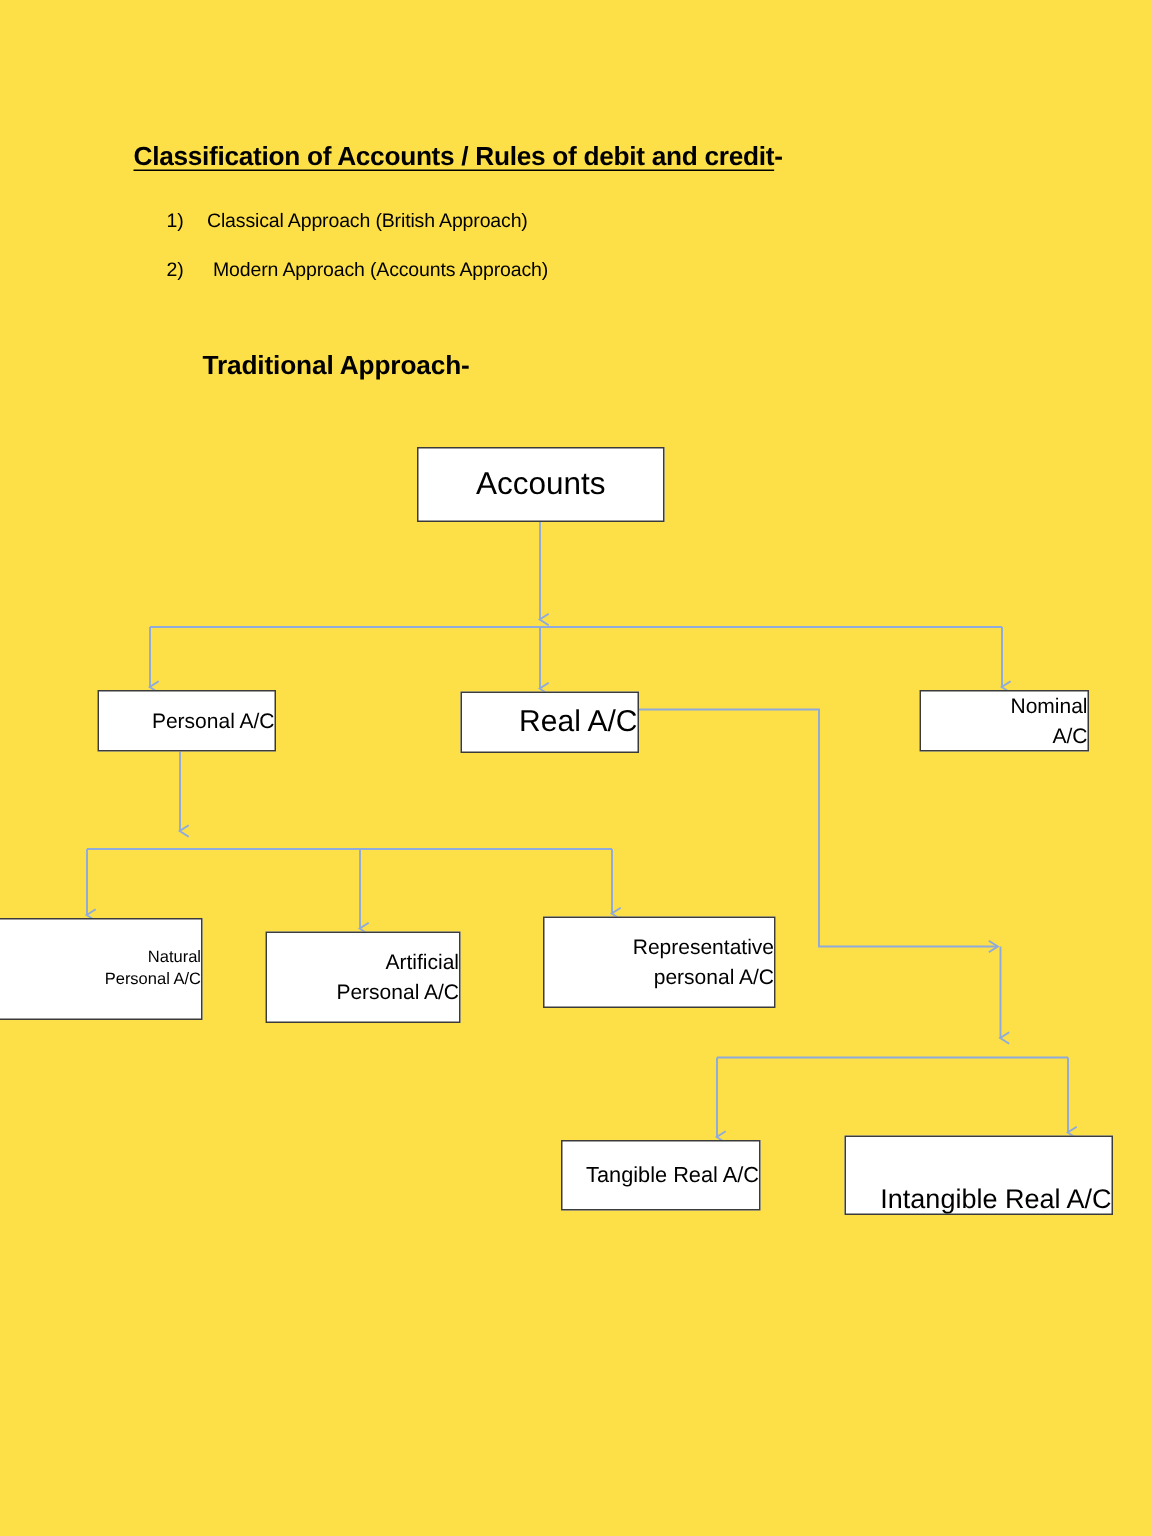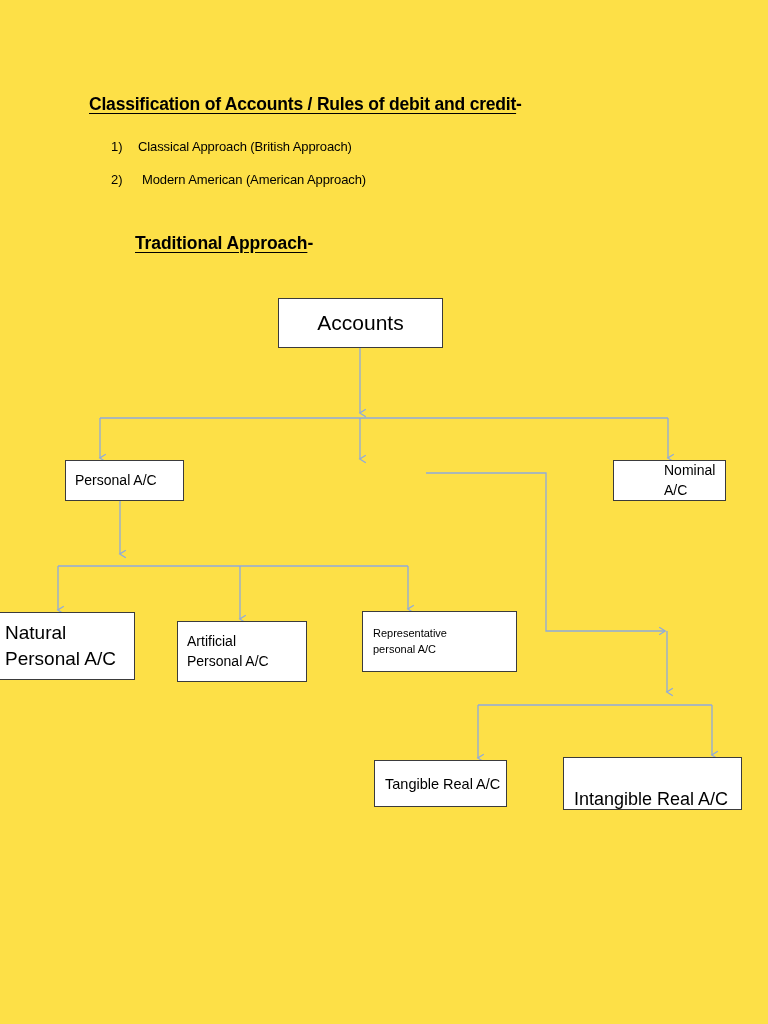--- a/index.html
+++ b/index.html
@@ -62,21 +62,20 @@
   .section-title {
     position: absolute;
     left: 135px;
     top: 233px;
     font-size: 17.5px;
     font-weight: bold;
     white-space: nowrap;
     letter-spacing: -0.1px;
   }
   .section-title .underlined {
-    text-decoration: underline;
     text-underline-offset: 3px;
   }
   .section-title .tail { text-decoration: none; }
 
   
   #diagram {
     position: absolute;
     left: 0;
     top: 0;
     width: 768px;
@@ -97,20 +96,21 @@
     border: 1.2px solid #3b3b3b;
     display: flex;
     flex-direction: column;
     justify-content: center;
     z-index: 2;
   }
   .node .node-label {
     display: block;
     white-space: pre-line;
     line-height: 1.38;
+    text-align: right;
   }
 
   
   #node-accounts {
     left: 278px; top: 298px; width: 165px; height: 50px;
     align-items: center;
     justify-content: center;
   }
   #node-accounts .node-label { font-size: 21px; }
 
@@ -129,33 +129,33 @@
   #node-nominal {
     left: 613px; top: 460px; width: 113px; height: 41px;
     padding-left: 9px;
   }
   #node-nominal .node-label { font-size: 14px; margin-left: 41px; }
 
   #node-natural {
     left: -6px; top: 612px; width: 141px; height: 68px;
     padding-left: 10px;
   }
-  #node-natural .node-label { font-size: 19px; }
+  #node-natural .node-label { font-size: 11px; }
 
   #node-artificial {
     left: 177px; top: 621px; width: 130px; height: 61px;
     padding-left: 9px;
   }
   #node-artificial .node-label { font-size: 14px; }
 
   #node-representative {
     left: 362px; top: 611px; width: 155px; height: 61px;
     padding-left: 10px;
   }
-  #node-representative .node-label { font-size: 11px; }
+  #node-representative .node-label { font-size: 14px; }
 
   #node-tangible {
     left: 374px; top: 760px; width: 133px; height: 47px;
     padding-left: 10px;
   }
   #node-tangible .node-label { font-size: 14.5px; }
 
   #node-intangible {
     left: 563px; top: 757px; width: 179px; height: 53px;
     padding-left: 10px;
@@ -164,21 +164,21 @@
 </style>
 </head>
 <body>
 
 <div id="page">
 
   <div class="doc-title"><span class="underlined">Classification of Accounts / Rules of debit and credit</span><span class="tail">-</span></div>
 
   <div class="list-item" id="list-item-1"><span class="marker">1)</span><span>Classical Approach (British Approach)</span></div>
 
-  <div class="list-item" id="list-item-2"><span class="marker">2)</span><span>Modern American (American Approach)</span></div>
+  <div class="list-item" id="list-item-2"><span class="marker">2)</span><span>Modern Approach (Accounts Approach)</span></div>
 
   <div class="section-title"><span class="underlined">Traditional Approach</span><span class="tail">-</span></div>
 
   <div id="diagram">
 
     <svg id="connectors" viewBox="0 0 768 1024" width="768" height="1024" xmlns="http://www.w3.org/2000/svg">
       <defs>
         <marker id="arrow-down" markerWidth="10" markerHeight="10" refX="5" refY="8.2" orient="auto" markerUnits="userSpaceOnUse">
           <path d="M1.2,2.4 L5,8.4 L8.8,2.4" fill="none" stroke="#8faadc" stroke-width="1.3"></path>
         </marker>
@@ -221,20 +221,23 @@
     </svg>
 
     <div class="node" id="node-accounts">
       <span class="node-label">Accounts</span>
     </div>
 
     <div class="node" id="node-personal">
       <span class="node-label">Personal A/C</span>
     </div>
 
+    <div class="node" id="node-real">
+      <span class="node-label">Real A/C</span>
+    </div>
 
     <div class="node" id="node-nominal">
       <span class="node-label">Nominal A/C</span>
     </div>
 
     <div class="node" id="node-natural">
       <span class="node-label">Natural
 Personal A/C</span>
     </div>
 

